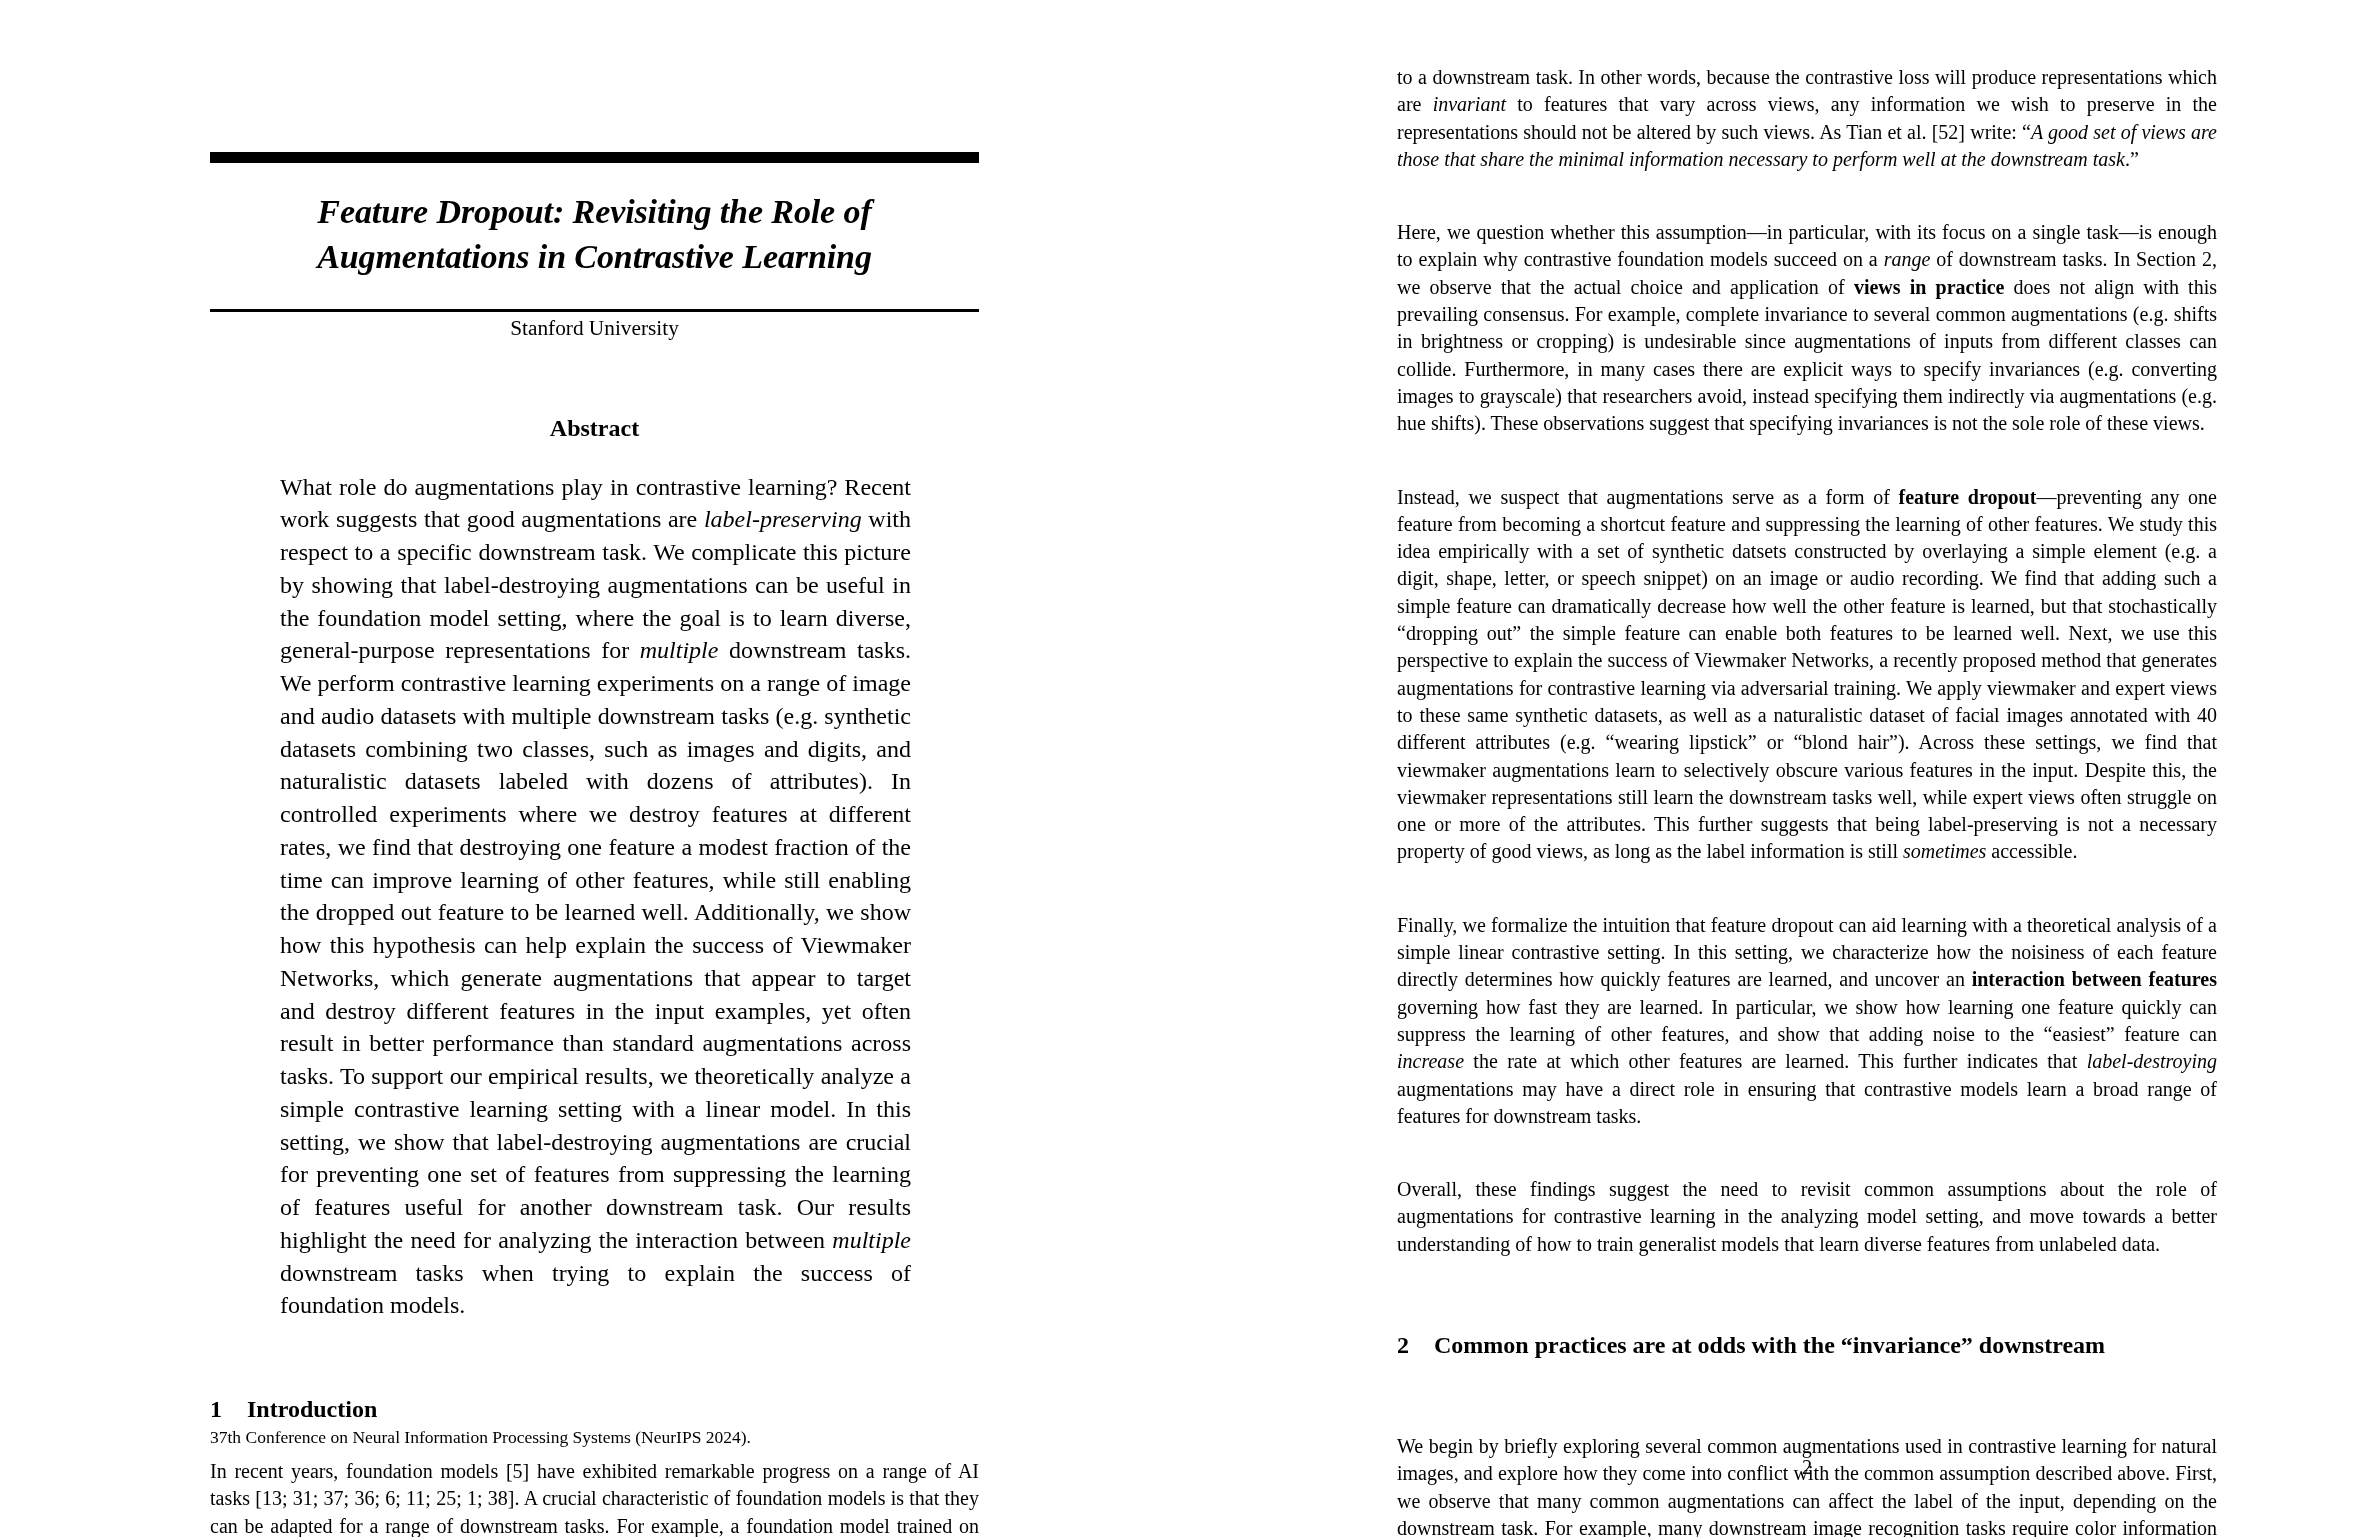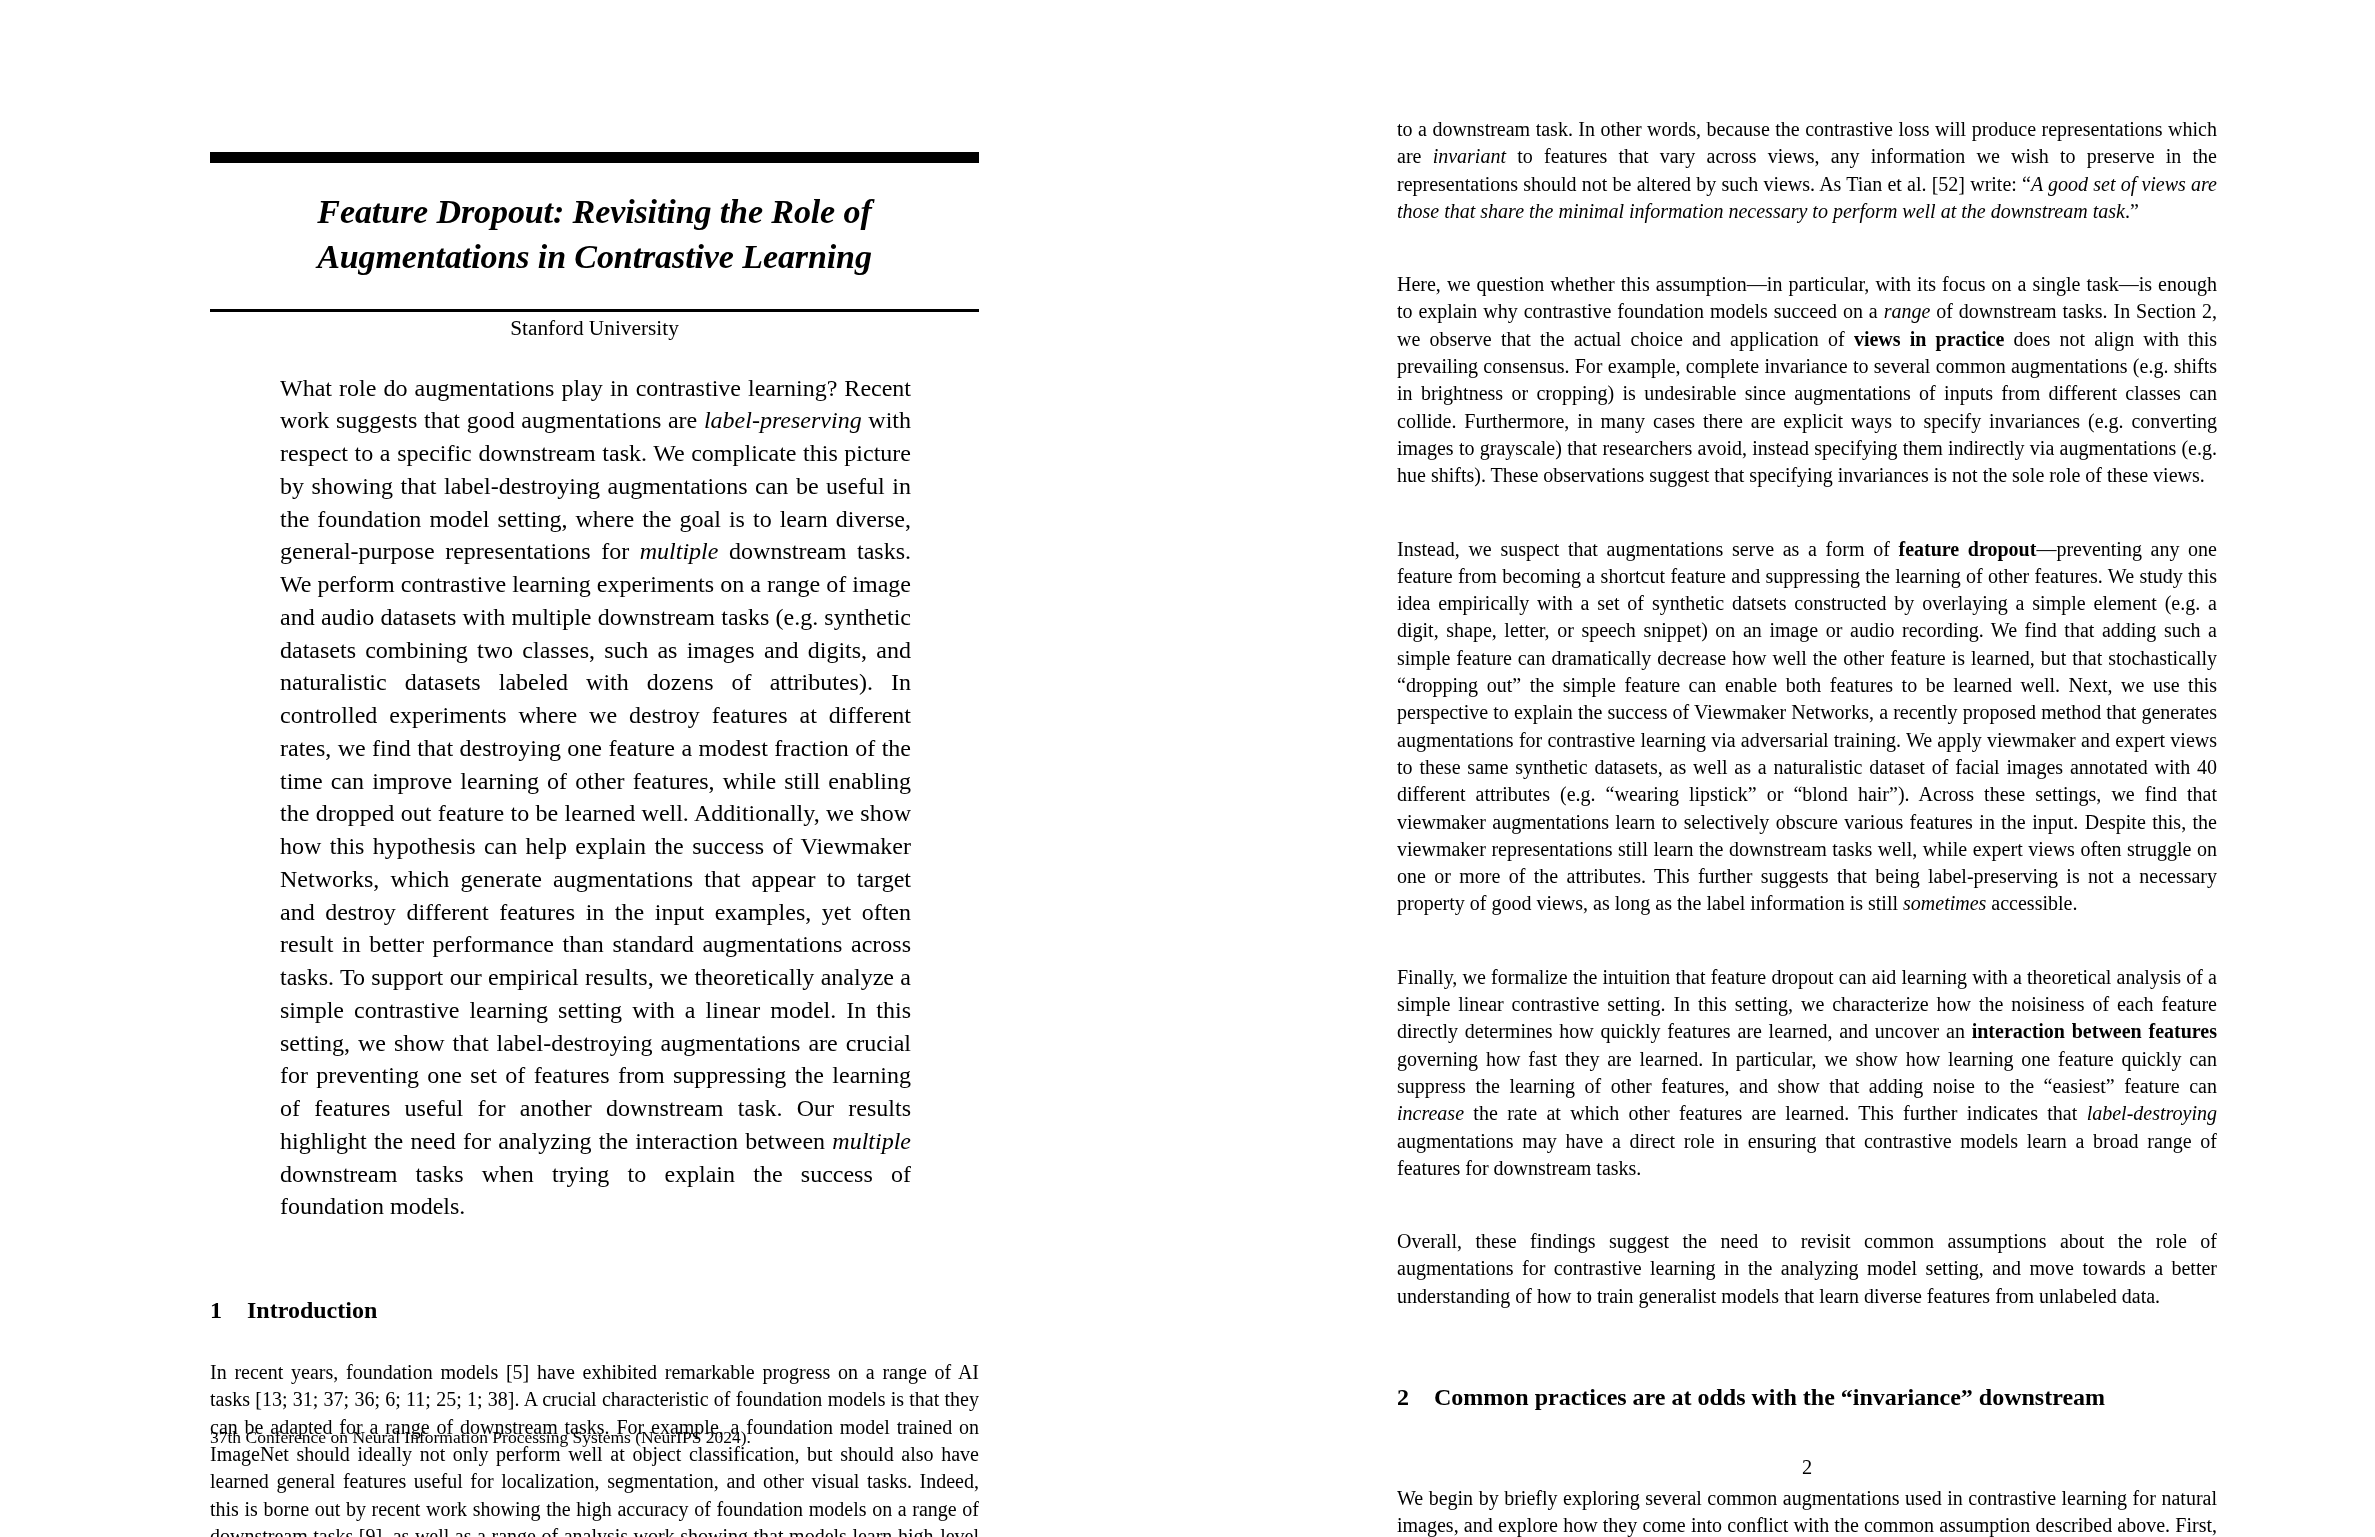--- a/index.html
+++ b/index.html
@@ -150,39 +150,40 @@
     <h1 class="paper-title">
       <span>Feature Dropout: Revisiting the Role of</span><br>
       <span>Augmentations in Contrastive Learning</span>
     </h1>
 
     <div class="title-spacer"></div>
     <div class="rule-thin"></div>
 
     <div class="affiliation">Stanford University</div>
 
+    <div class="abstract-heading">Abstract</div>
 
     <div class="abstract-body">
       <span>What role do augmentations play in contrastive learning? Recent work suggests that good augmentations are </span><i>label-preserving</i><span> with respect to a specific downstream task. We complicate this picture by showing that label-destroying augmentations can be useful in the foundation model setting, where the goal is to learn diverse, general-purpose representations for </span><i>multiple</i><span> downstream tasks. We perform contrastive learning experiments on a range of image and audio datasets with multiple downstream tasks (e.g. synthetic datasets combining two classes, such as images and digits, and naturalistic datasets labeled with dozens of attributes). In controlled experiments where we destroy features at different rates, we find that destroying one feature a modest fraction of the time can improve learning of other features, while still enabling the dropped out feature to be learned well. Additionally, we show how this hypothesis can help explain the success of Viewmaker Networks, which generate augmentations that appear to target and destroy different features in the input examples, yet often result in better performance than standard augmentations across tasks. To support our empirical results, we theoretically analyze a simple contrastive learning setting with a linear model. In this setting, we show that label-destroying augmentations are crucial for preventing one set of features from suppressing the learning of features useful for another downstream task. Our results highlight the need for analyzing the interaction between </span><i>multiple</i><span> downstream tasks when trying to explain the success of foundation models.</span>
     </div>
 
     <div class="sec1-wrap">
       <div class="section-heading">
         <span class="section-num">1</span>
         <span>Introduction</span>
       </div>
     </div>
 
     <p class="body first">In recent years, foundation models [5] have exhibited remarkable progress on a range of AI tasks [13; 31; 37; 36; 6; 11; 25; 1; 38]. A crucial characteristic of foundation models is that they can be adapted for a range of downstream tasks. For example, a foundation model trained on ImageNet should ideally not only perform well at object classification, but should also have learned general features useful for localization, segmentation, and other visual tasks. Indeed, this is borne out by recent work showing the high accuracy of foundation models on a range of downstream tasks [9], as well as a range of analysis work showing that models learn high-level semantic features including texture, color, pose, and style [19].</p>
 
   </div>
 
   <div class="col col-right">
 
-    <p class="body" style="margin-top:116px;">
+    <p class="body" style="margin-top:64px;">
       <span>to a downstream task. In other words, because the contrastive loss will produce representations which are </span><i>invariant</i><span> to features that vary across views, any information we wish to preserve in the representations should not be altered by such views. As Tian et al. [52] write: “</span><i>A good set of views are those that share the minimal information necessary to perform well at the downstream task</i><span>.”</span>
     </p>
 
     <p class="body">
       <span>Here, we question whether this assumption—in particular, with its focus on a single task—is enough to explain why contrastive foundation models succeed on a </span><i>range</i><span> of downstream tasks. In Section 2, we observe that the actual choice and application of </span><b>views in practice</b><span> does not align with this prevailing consensus. For example, complete invariance to several common augmentations (e.g. shifts in brightness or cropping) is undesirable since augmentations of inputs from different classes can collide. Furthermore, in many cases there are explicit ways to specify invariances (e.g. converting images to grayscale) that researchers avoid, instead specifying them indirectly via augmentations (e.g. hue shifts). These observations suggest that specifying invariances is not the sole role of these views.</span>
     </p>
 
     <p class="body">
       <span>Instead, we suspect that augmentations serve as a form of </span><b>feature dropout</b><span>—preventing any one feature from becoming a shortcut feature and suppressing the learning of other features. We study this idea empirically with a set of synthetic datsets constructed by overlaying a simple element (e.g. a digit, shape, letter, or speech snippet) on an image or audio recording. We find that adding such a simple feature can dramatically decrease how well the other feature is learned, but that stochastically “dropping out” the simple feature can enable both features to be learned well. Next, we use this perspective to explain the success of Viewmaker Networks, a recently proposed method that generates augmentations for contrastive learning via adversarial training. We apply viewmaker and expert views to these same synthetic datasets, as well as a naturalistic dataset of facial images annotated with 40 different attributes (e.g. “wearing lipstick” or “blond hair”). Across these settings, we find that viewmaker augmentations learn to selectively obscure various features in the input. Despite this, the viewmaker representations still learn the downstream tasks well, while expert views often struggle on one or more of the attributes. This further suggests that being label-preserving is not a necessary property of good views, as long as the label information is still </span><i>sometimes</i><span> accessible.</span>
     </p>

